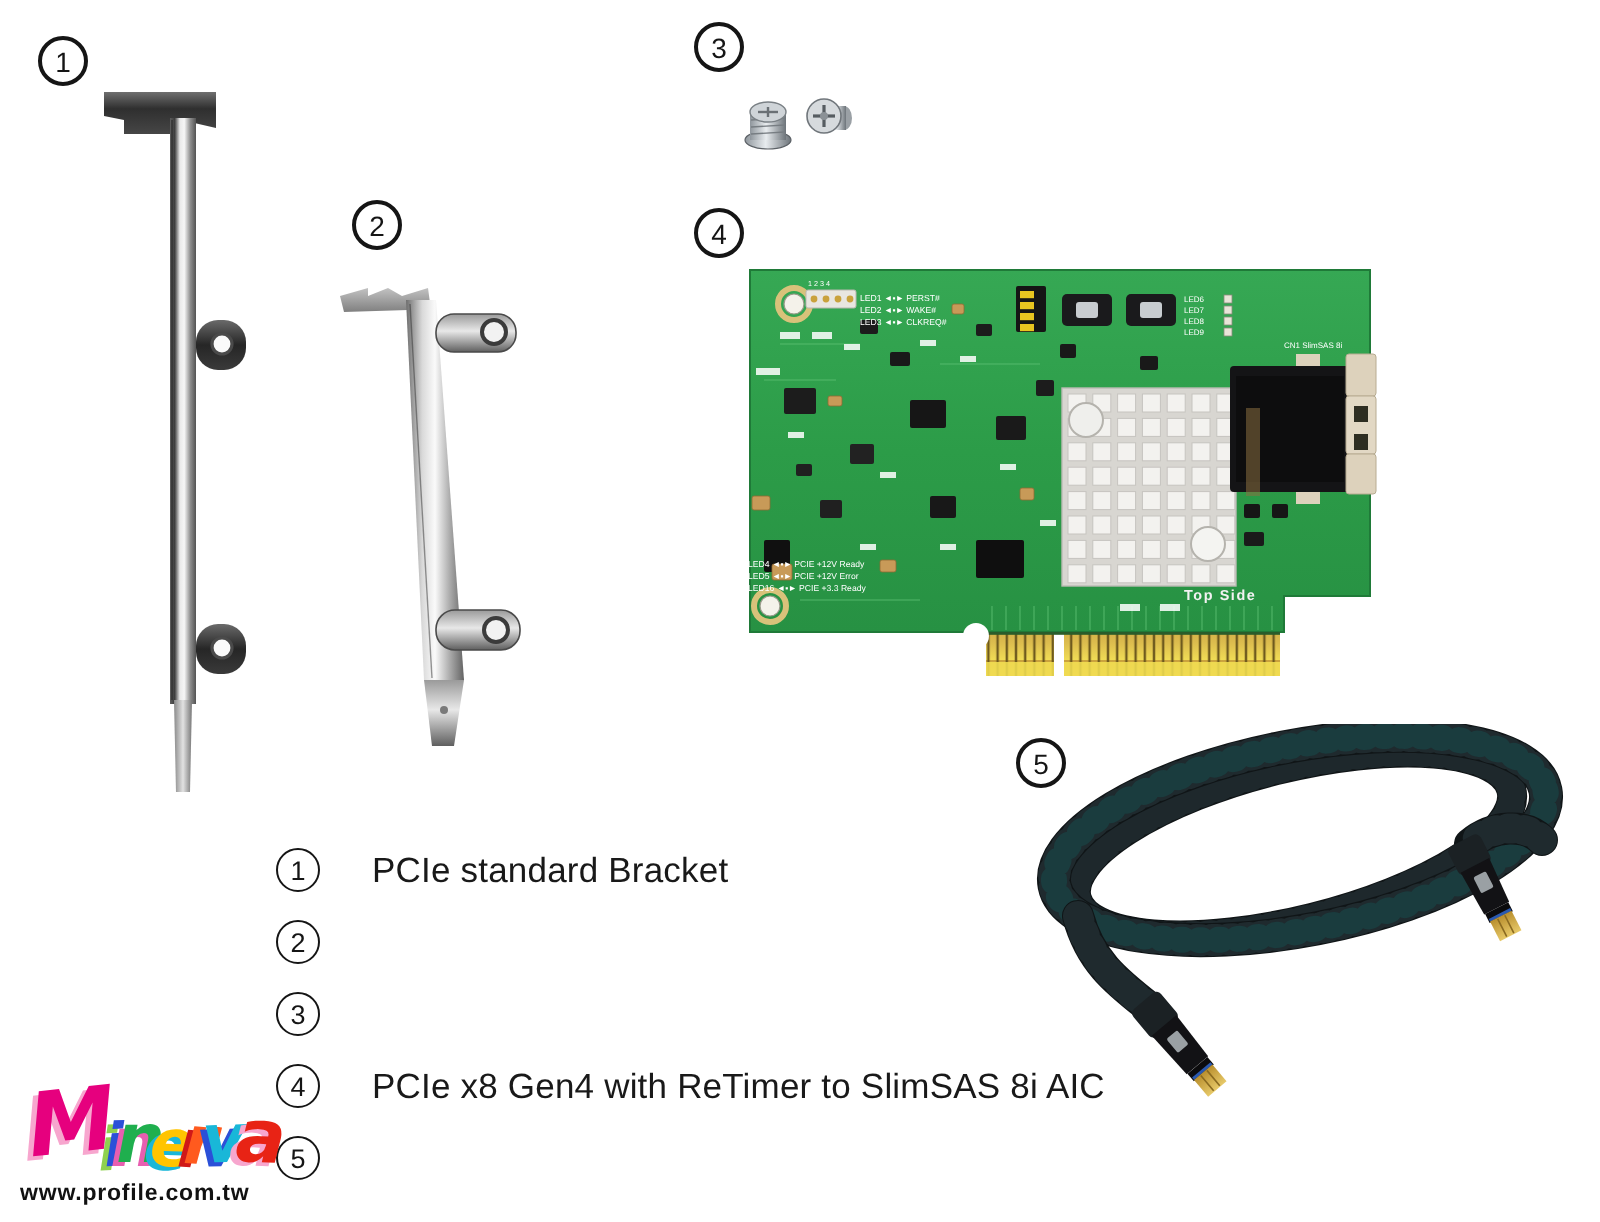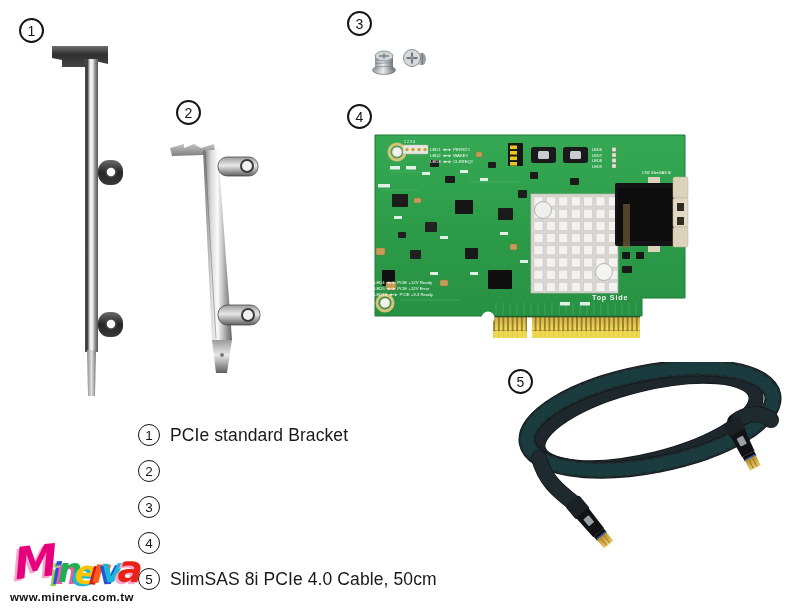--- a/index.html
+++ b/index.html
@@ -6,21 +6,21 @@
   #stage{position:relative;width:800px;height:611px;background:#fff;overflow:hidden;
          font-family:"Liberation Sans",sans-serif;}
   .abs{position:absolute;}
   .callout{position:absolute;width:21px;height:21px;border:2px solid #151515;border-radius:50%;
            background:#fff;color:#151515;display:flex;align-items:center;justify-content:center;
            font-size:14px;font-weight:400;line-height:1;}
   #legend{position:absolute;left:138px;top:424px;width:460px;}
   .legend-row{display:flex;align-items:center;gap:10px;height:22px;margin-bottom:14px;}
   .legend-num{flex:none;width:20px;height:20px;border:1.7px solid #151515;border-radius:50%;
               display:flex;align-items:center;justify-content:center;font-size:13.5px;color:#151515;}
-  .legend-label{font-size:17.5px;color:#191919;white-space:nowrap;letter-spacing:0.1px;}
+  .legend-label{font-size:17.5px;color:#191919;white-space:nowrap;letter-spacing:0.1px;margin-left:16px;}
   #logo{position:absolute;left:10px;top:538px;width:130px;height:72px;}
   #logo-word{position:absolute;left:4px;top:0;white-space:nowrap;}
   .logo-letter{display:inline-block;font-weight:bold;font-style:italic;line-height:1;
                position:relative;font-family:"DejaVu Sans","Liberation Sans",sans-serif;}
   #logo-url{position:absolute;left:0px;top:53px;font-size:11.5px;font-weight:bold;color:#111;
             letter-spacing:0.4px;white-space:nowrap;}
   svg text{font-family:"Liberation Sans",sans-serif;}
   .silk{fill:#ffffff;}
 </style>
 </head>
@@ -382,25 +382,25 @@
         <span class="legend-label">PCIe standard Bracket</span>
       </div>
       <div class="legend-row">
         <span class="legend-num">2</span>
       </div>
       <div class="legend-row">
         <span class="legend-num">3</span>
       </div>
       <div class="legend-row">
         <span class="legend-num">4</span>
+        <span class="legend-label">PCIe x8 Gen4 with ReTimer to SlimSAS 8i AIC</span>
       </div>
       <div class="legend-row">
         <span class="legend-num">5</span>
-        <span class="legend-label">SlimSAS 8i PCIe 4.0 Cable, 50cm</span>
       </div>
     </div>
 
   <div id="logo">
     <div id="logo-word"><span class="logo-letter" style="color: rgb(230, 0, 126); font-size: 44px; margin-left: 0px; top: 2px; transform: rotate(-6deg); text-shadow: rgb(247, 166, 206) -3px 2px 0px;">M</span><span class="logo-letter" style="color: rgb(43, 80, 216); font-size: 30px; margin-left: -6px; top: 9px; transform: rotate(-2deg); text-shadow: rgb(143, 209, 79) -3px 2px 0px;">i</span><span class="logo-letter" style="color: rgb(31, 175, 78); font-size: 34px; margin-left: -4px; top: 7px; transform: rotate(0deg); text-shadow: rgb(232, 95, 176) -3px 2px 0px;">n</span><span class="logo-letter" style="color: rgb(255, 196, 0); font-size: 33px; margin-left: -7px; top: 9px; transform: rotate(2deg); text-shadow: rgb(25, 183, 216) -3px 2px 0px;">e</span><span class="logo-letter" style="color: rgb(255, 90, 30); font-size: 34px; margin-left: -6px; top: 8px; transform: rotate(4deg); text-shadow: rgb(208, 24, 24) -3px 2px 0px;">r</span><span class="logo-letter" style="color: rgb(25, 183, 216); font-size: 34px; margin-left: -7px; top: 7px; transform: rotate(-2deg); text-shadow: rgb(43, 80, 216) -3px 2px 0px;">v</span><span class="logo-letter" style="color: rgb(232, 35, 21); font-size: 37px; margin-left: -6px; top: 7px; transform: rotate(3deg); text-shadow: rgb(247, 166, 206) -3px 2px 0px;">a</span></div>
-    <div id="logo-url">www.minerva.com.tw</div>
+    <div id="logo-url">www.profile.com.tw</div>
   </div>
 
 </div>
 
 </body></html>

